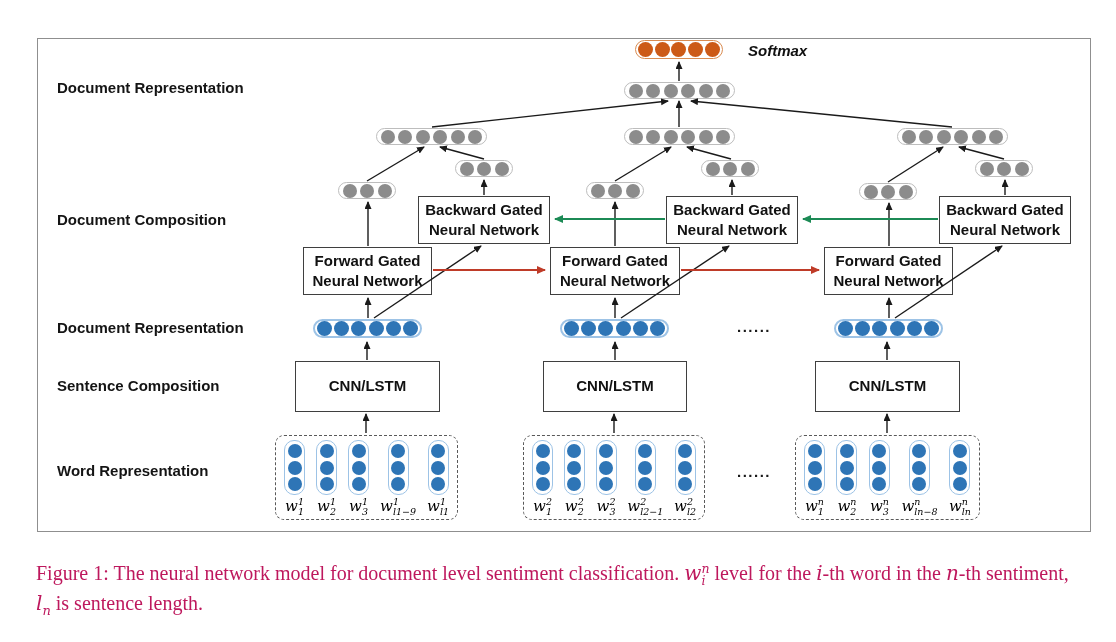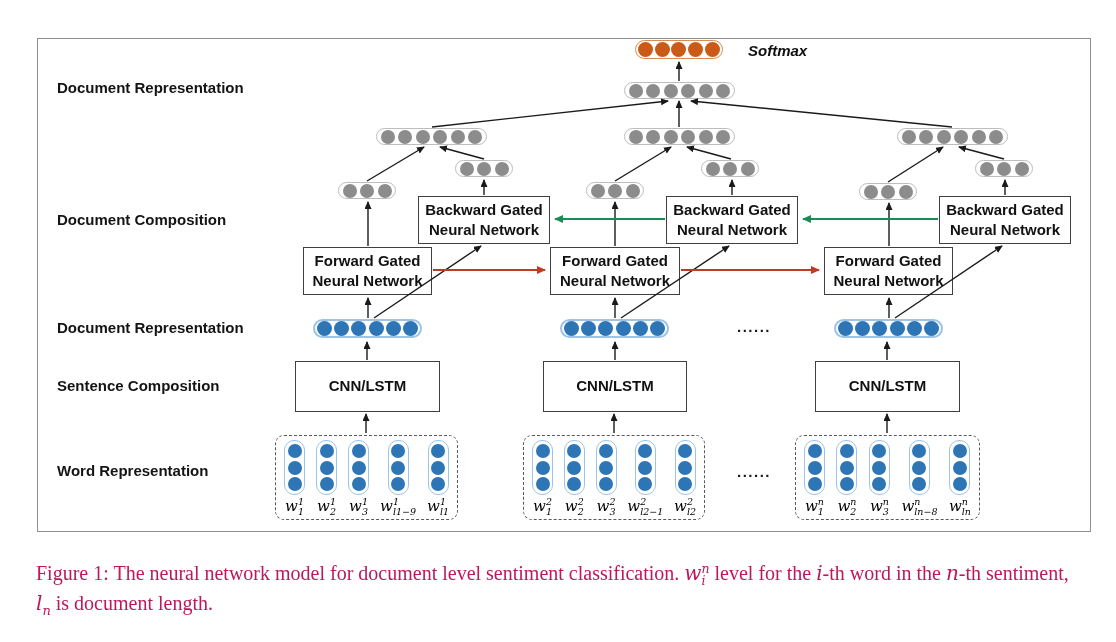--- a/index.html
+++ b/index.html
@@ -364,16 +364,16 @@
     <line x1="887" y1="433" x2="887" y2="414" marker-end="url(#ah-k)"></line>
 
     <line class="red" x1="433" y1="270" x2="545" y2="270" marker-end="url(#ah-r)"></line>
     <line class="red" x1="681" y1="270" x2="819" y2="270" marker-end="url(#ah-r)"></line>
 
     <line class="green" x1="665" y1="219" x2="555" y2="219" marker-end="url(#ah-g)"></line>
     <line class="green" x1="938" y1="219" x2="803" y2="219" marker-end="url(#ah-g)"></line>
   </svg>
 
   <div class="caption">
-    <span>Figure 1: The neural network model for document level sentiment classification. </span><i><span>w</span></i><span class="cstack"><span>n</span><span>i</span></span><span> level for the </span><i>i</i><span>-th word in the </span><i>n</i><span>-th sentiment, </span><i><span>l</span></i><sub style="font-size:13px;"><i>n</i></sub><span> is document length.</span>
+    <span>Figure 1: The neural network model for document level sentiment classification. </span><i><span>w</span></i><span class="cstack"><span>n</span><span>i</span></span><span> level for the </span><i>i</i><span>-th word in the </span><i>n</i><span>-th sentiment, </span><i><span>l</span></i><sub style="font-size:13px;"><i>n</i></sub><span> is sentence length.</span>
   </div>
 
 </div>
 
 </body></html>

